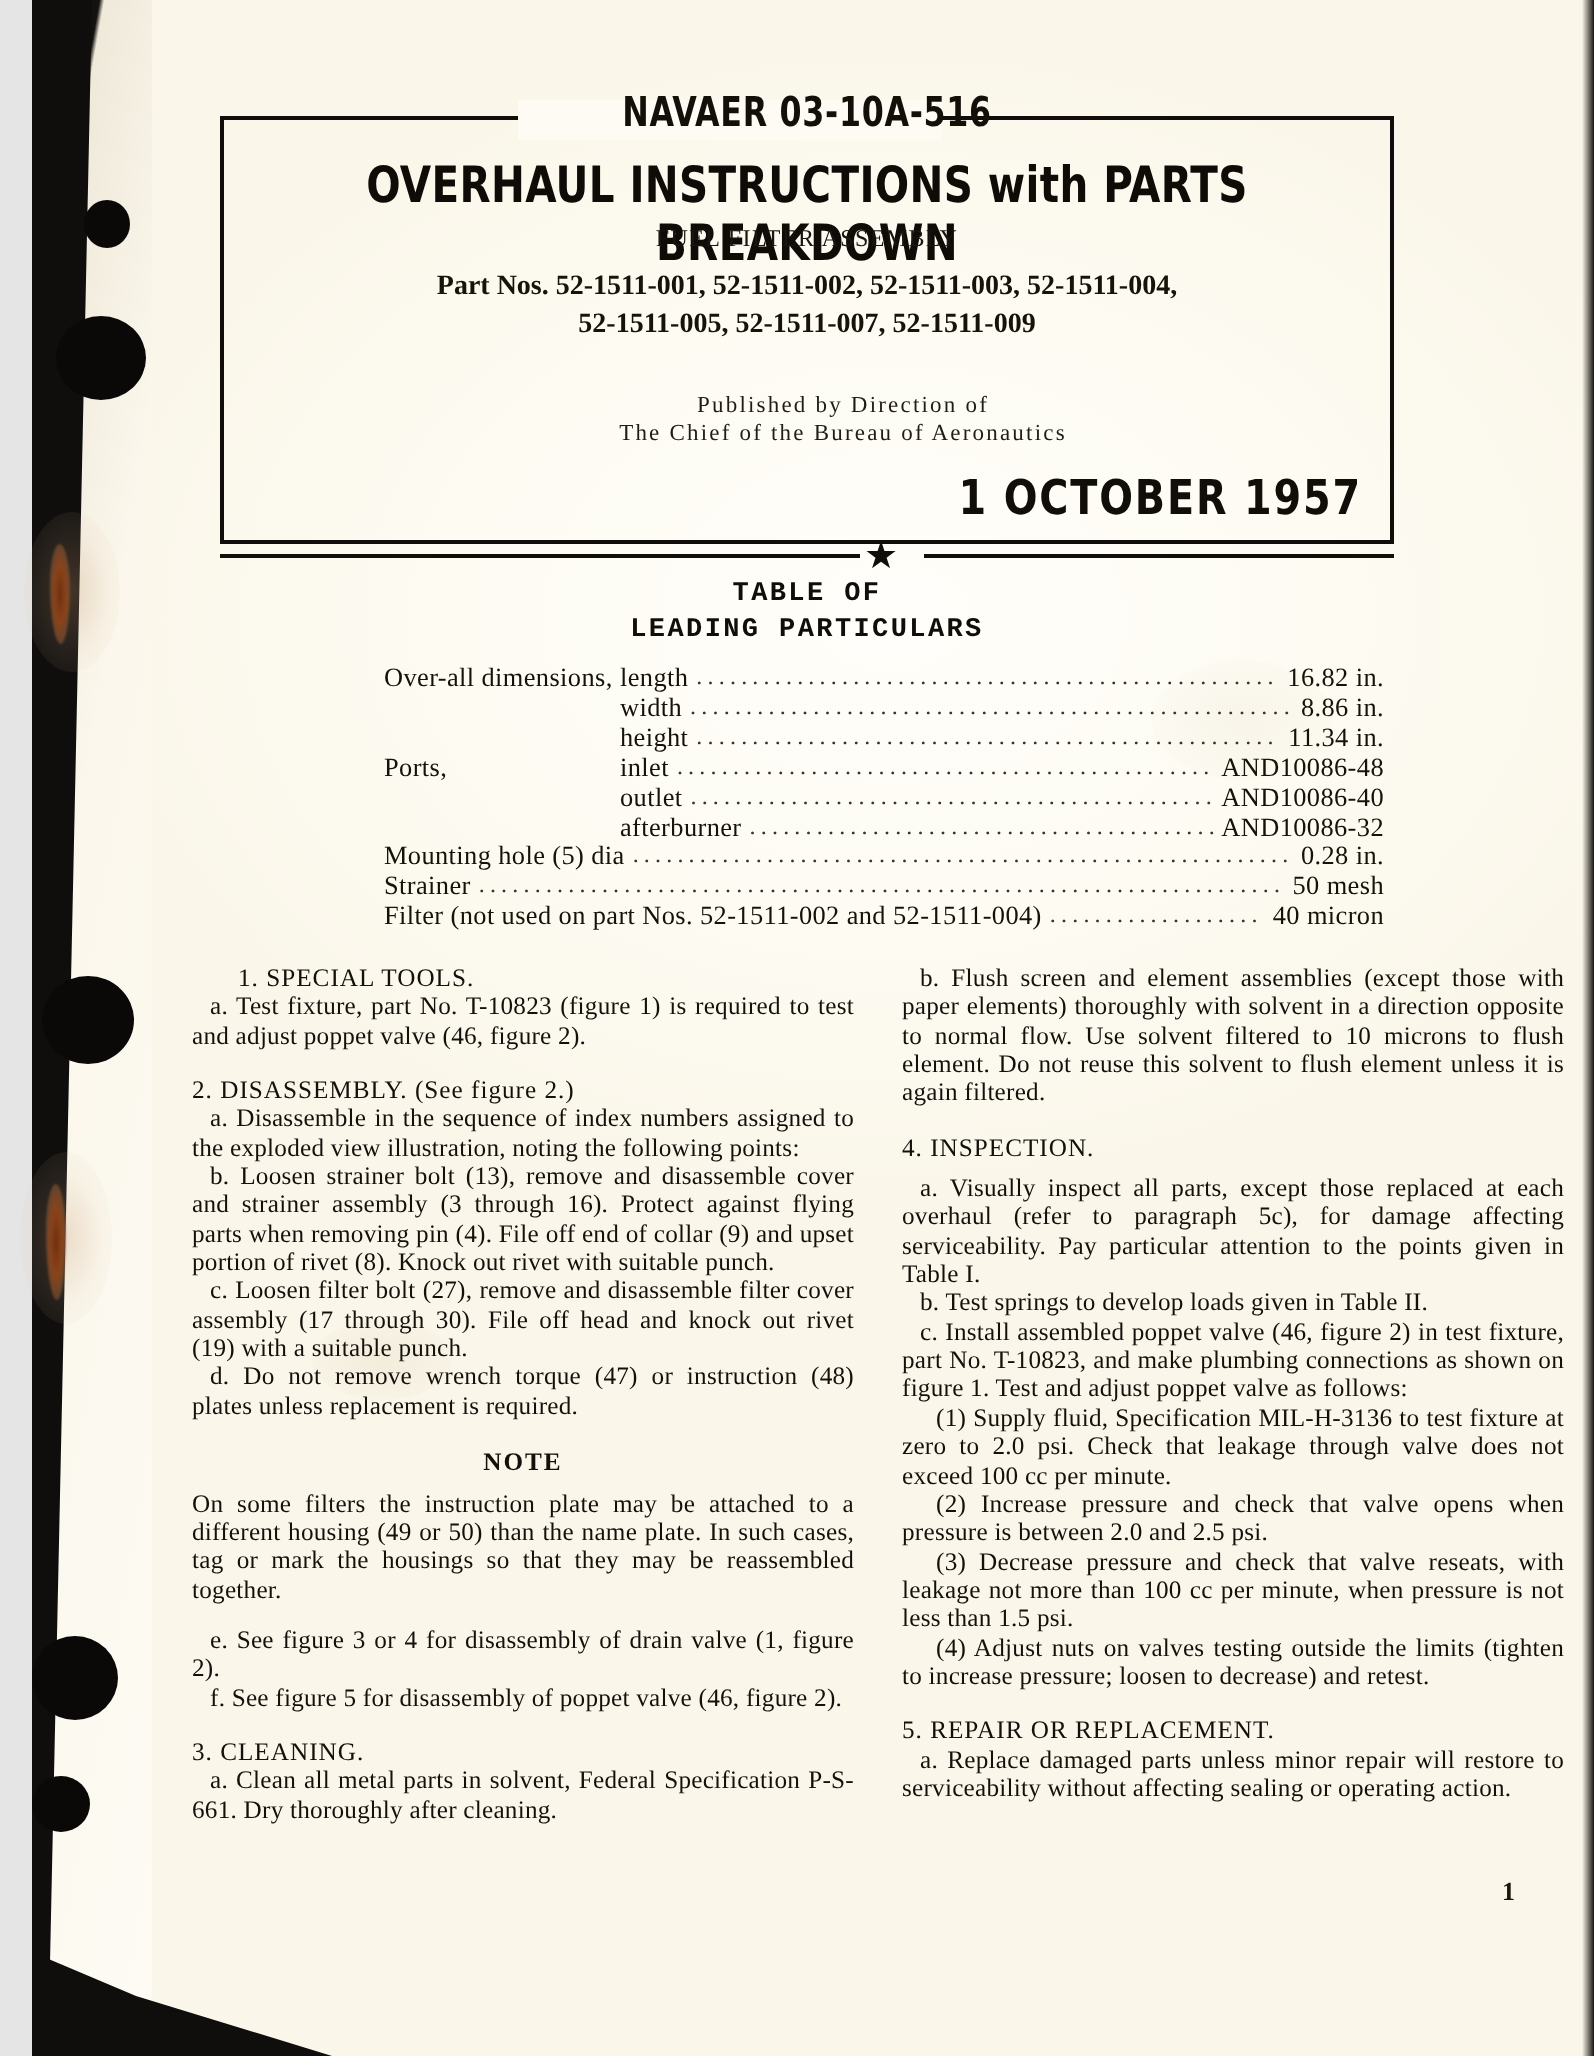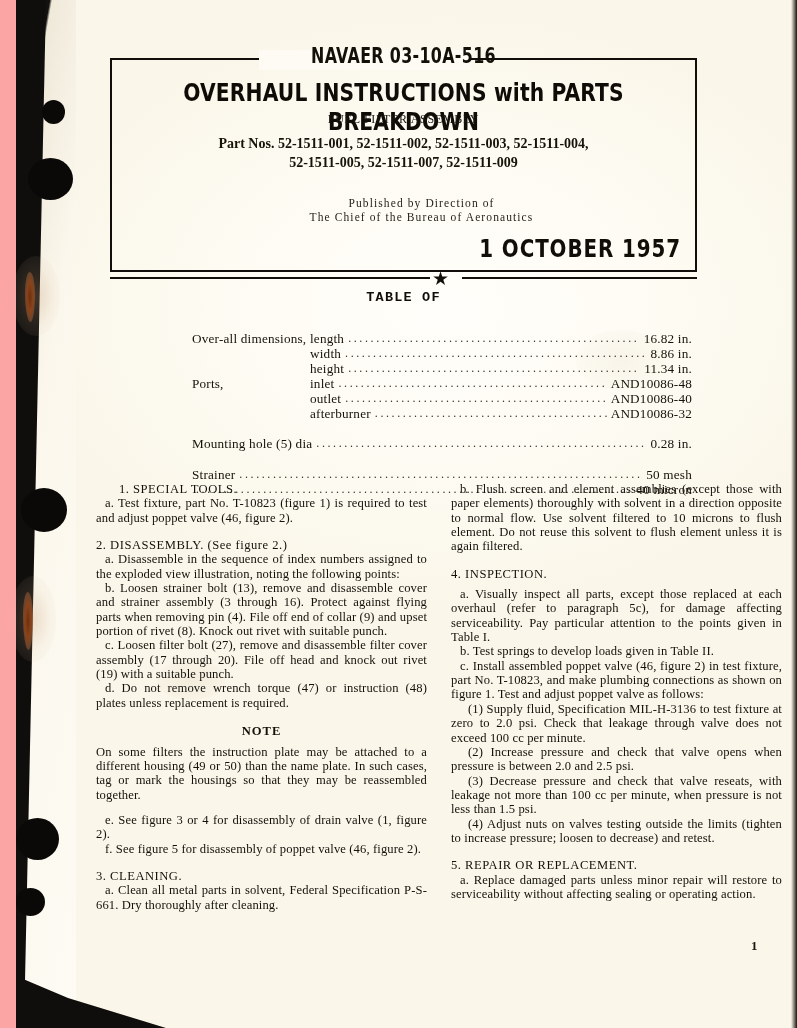--- a/index.html
+++ b/index.html
@@ -11,21 +11,21 @@
     width: 797px;
     height: 1028px;
     overflow: hidden;
     font-family: "Liberation Serif", "DejaVu Serif", serif;
   }
 
   #page {
     position: relative;
     width: 797px;
     height: 1028px;
-    background: #fca5a5;
+    background: #e5e5e5;
     overflow: hidden;
   }
 
   
   .sheet {
     position: absolute;
     left: 16px;
     top: 0px;
     width: 781px;
     height: 1028px;
@@ -271,21 +271,21 @@
     font-size: 12px;
     color: #3a3229;
     position: relative;
     top: -1px;
   }
   .tlp-val {
     flex: 0 0 auto;
     text-align: right;
     letter-spacing: 0.2px;
   }
-  .tlp-row.wide .tlp-c1 { width: auto; flex: 0 0 auto; margin-top: 16px; }
+  .tlp-row.wide .tlp-c1 { width: auto; flex: 0 0 auto; }
 
   
   .col {
     position: absolute;
     top: 482px;
     width: 331px;
     font-size: 12.6px;
     line-height: 14.35px;
     text-align: justify;
     color: #14110c;
@@ -384,20 +384,21 @@
       <div class="pubdate">1  OCTOBER  1957</div>
 
       <div class="divider">
         <div class="line-l"></div>
         <div class="star">★</div>
         <div class="line-r"></div>
       </div>
 
       <div class="tlp-head">
         <div>TABLE  OF</div>
+        <div>LEADING  PARTICULARS</div>
       </div>
 
       <div class="tlp-table" id="tlp-table">
           <div class="tlp-row">
             <span class="tlp-c1">Over-all dimensions,</span>
             <span class="tlp-c2">length</span>
             <span class="tlp-lead">........................................................................................................................</span>
             <span class="tlp-val">16.82 in.</span>
           </div>
           <div class="tlp-row">
@@ -434,33 +435,34 @@
             <span class="tlp-c1">Mounting hole (5) dia</span>
             <span class="tlp-lead">........................................................................................................................</span>
             <span class="tlp-val">0.28 in.</span>
           </div>
           <div class="tlp-row wide">
             <span class="tlp-c1">Strainer</span>
             <span class="tlp-lead">........................................................................................................................</span>
             <span class="tlp-val">50 mesh</span>
           </div>
           <div class="tlp-row wide">
+            <span class="tlp-c1">Filter (not used on part Nos. 52-1511-002 and 52-1511-004)</span>
             <span class="tlp-lead">........................................................................................................................</span>
             <span class="tlp-val">40 micron</span>
           </div>
         </div>
 
       <div class="col col-left">
         <p class="p-head first">1. SPECIAL TOOLS.</p>
         <p class="p-indent">a. Test fixture, part No. T-10823 (figure 1) is required to test and adjust poppet valve (46, figure 2).</p>
 
         <p class="p-head">2. DISASSEMBLY.  (See figure 2.)</p>
         <p class="p-indent">a. Disassemble in the sequence of index numbers assigned to the exploded view illustration, noting the following points:</p>
         <p class="p-indent">b. Loosen strainer bolt (13), remove and disassemble cover and strainer assembly (3 through 16).  Protect against flying parts when removing pin (4). File off end of collar (9) and upset portion of rivet (8).  Knock out rivet with suitable punch.</p>
-        <p class="p-indent">c. Loosen filter bolt (27), remove and disassemble filter cover assembly (17 through 20).  File off head and knock out rivet (19) with a suitable punch.</p>
+        <p class="p-indent">c. Loosen filter bolt (27), remove and disassemble filter cover assembly (17 through 30).  File off head and knock out rivet (19) with a suitable punch.</p>
         <p class="p-indent">d. Do not remove wrench torque (47) or instruction (48) plates unless replacement is required.</p>
 
         <p class="note-title">NOTE</p>
         <p class="note-body">On some filters the instruction plate may be attached to a different housing (49 or 50) than the name plate.  In such cases, tag or mark the housings so that they may be reassembled together.</p>
 
         <div class="gap"></div>
         <p class="p-indent">e. See figure 3 or 4 for disassembly of drain valve (1, figure 2).</p>
         <p class="p-indent">f. See figure 5 for disassembly of poppet valve (46, figure 2).</p>
 
         <p class="p-head">3. CLEANING.</p>

